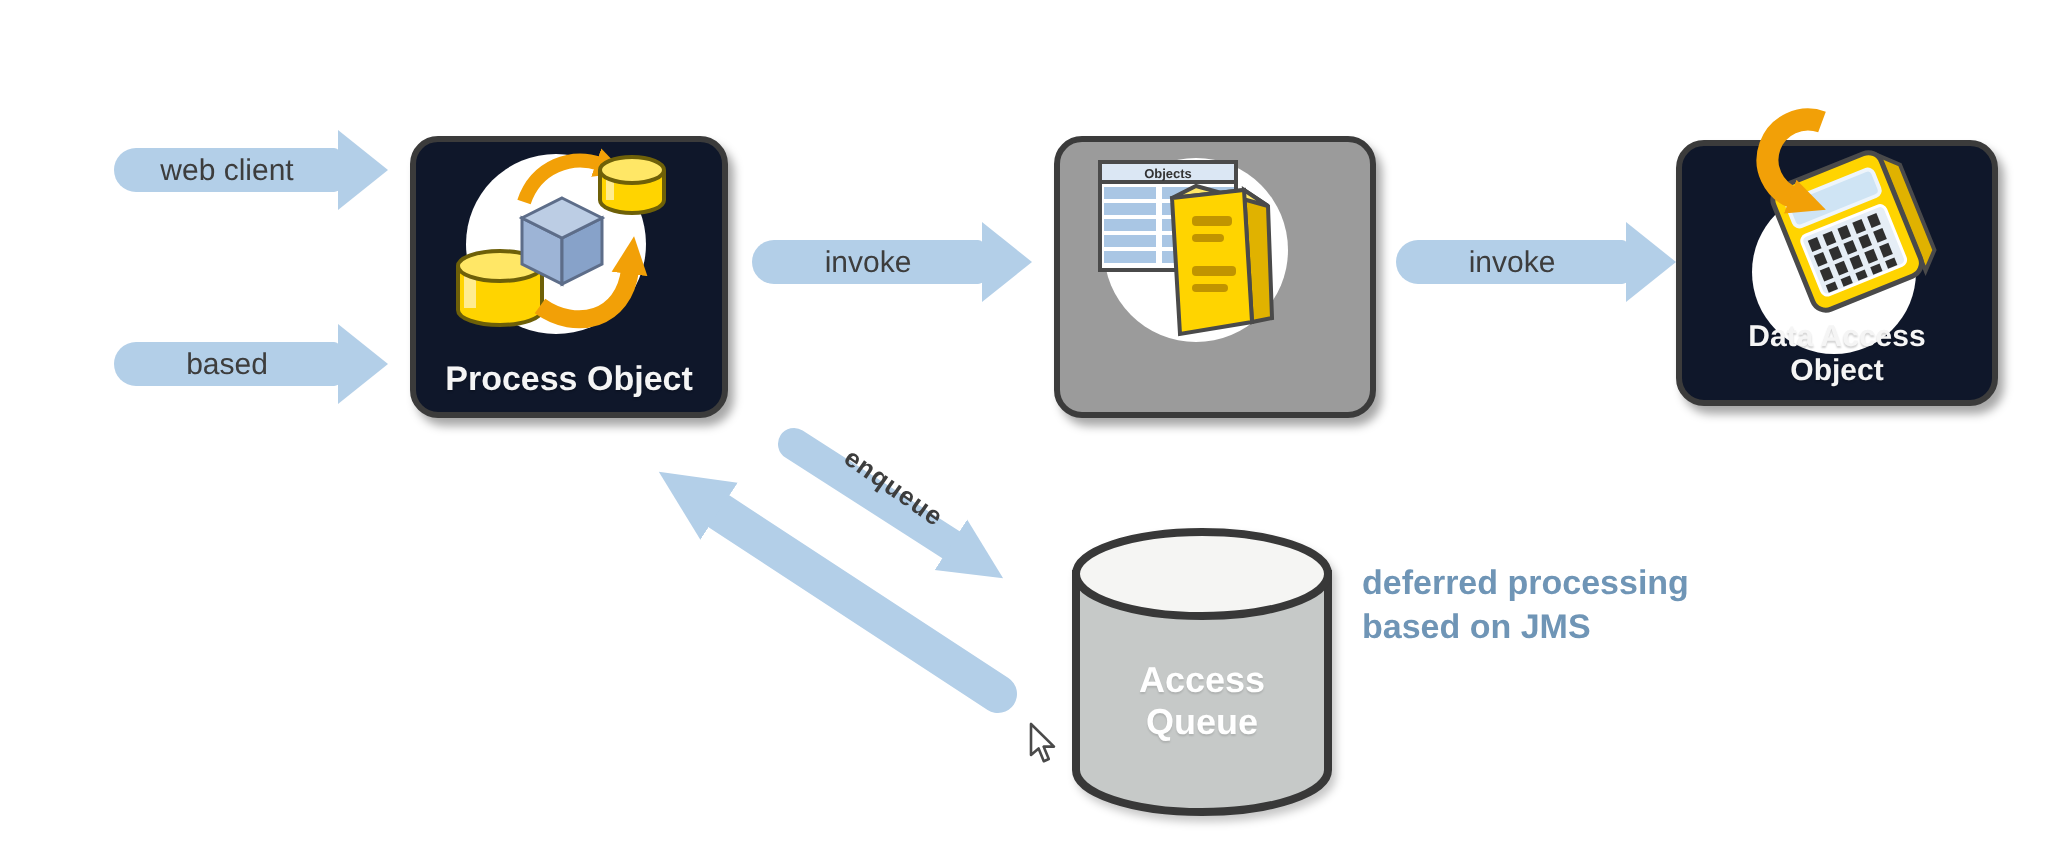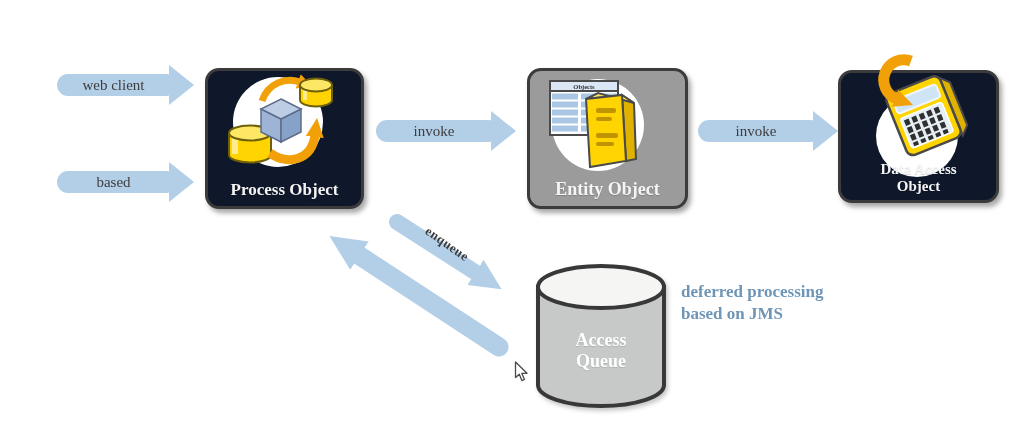--- a/index.html
+++ b/index.html
@@ -1,18 +1,18 @@
 <!DOCTYPE html>
 <html><head>
 <meta charset="utf-8">
 <style>
   html,body { margin:0; padding:0; background:#ffffff; }
   .canvas {
     position:relative; width:1024px; height:430px; overflow:hidden;
-    background:#ffffff; font-family:Liberation Serif, serif;
+    background:#ffffff; font-family:Liberation Sans, sans-serif;
   }
   
   .h-arrow { position:absolute; height:40px; }
   .h-arrow .ab {
     position:absolute; left:0; right:24px; top:9px; height:22px;
     background:#b3cfe8; border-radius:11px 3px 3px 11px;
     display:flex; align-items:center; justify-content:center;
   }
   .h-arrow .ab span { font-size:15px; color:#3d3d3d; white-space:nowrap; }
   .h-arrow .ah {
@@ -142,21 +142,20 @@
       <polygon points="76,20 88,28 90,84 80,86" fill="#e0b200" stroke="#4a4a4a" stroke-width="2"></polygon>
       <polygon points="40,24 52,18 88,28 76,20" fill="#ffe766" stroke="#4a4a4a" stroke-width="2"></polygon>
       <polygon points="40,24 76,20 80,86 44,92" fill="#ffd400" stroke="#4a4a4a" stroke-width="2"></polygon>
       <g fill="#c09400">
         <rect x="50" y="33" width="20" height="5" rx="2"></rect>
         <rect x="50" y="42" width="16" height="4" rx="2"></rect>
         <rect x="50" y="58" width="22" height="5" rx="2"></rect>
         <rect x="50" y="67" width="18" height="4" rx="2"></rect>
       </g>
     </svg>
-    <div class="obj-label" style="font-size:18px;">Entity Object</div>
   </div>
 
   <div class="obj-box light" style="left:838px; top:70px; width:155px; height:127px;">
     <div class="obj-circle" style="left:35px; top:22px; width:82px; height:82px;"></div>
     <svg class="icon-svg" style="left:22px; top:-20px;" width="110" height="116" viewBox="0 0 110 116">
       <defs>
         <marker id="dao-ah" markerUnits="userSpaceOnUse" markerWidth="22" markerHeight="22" refX="2" refY="11" orient="auto">
             <polygon points="0,2 19,11 0,20" fill="#f2a007"></polygon>
           </marker>
       </defs>

